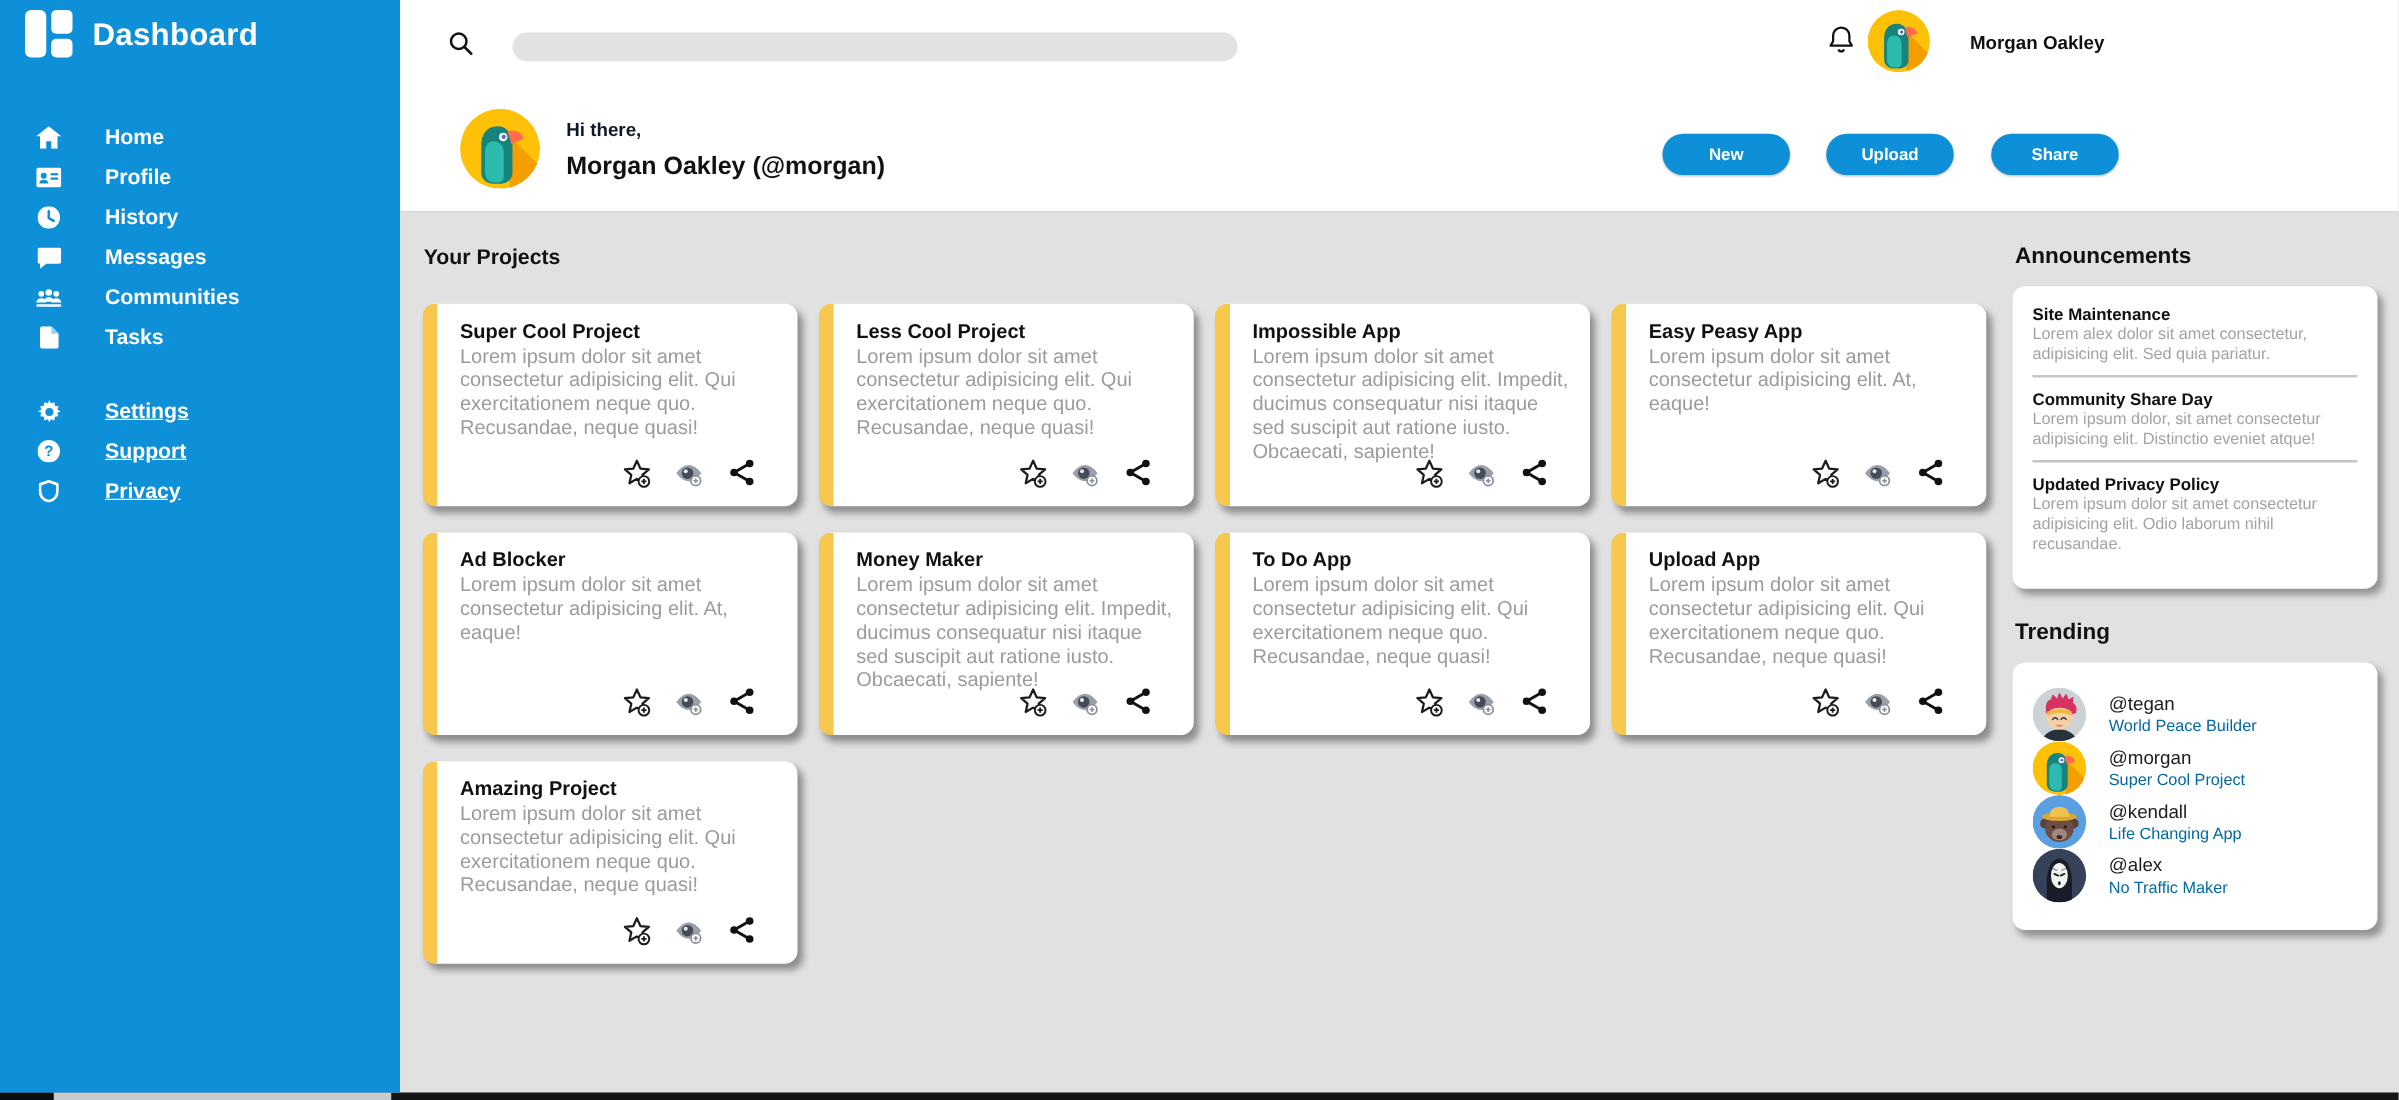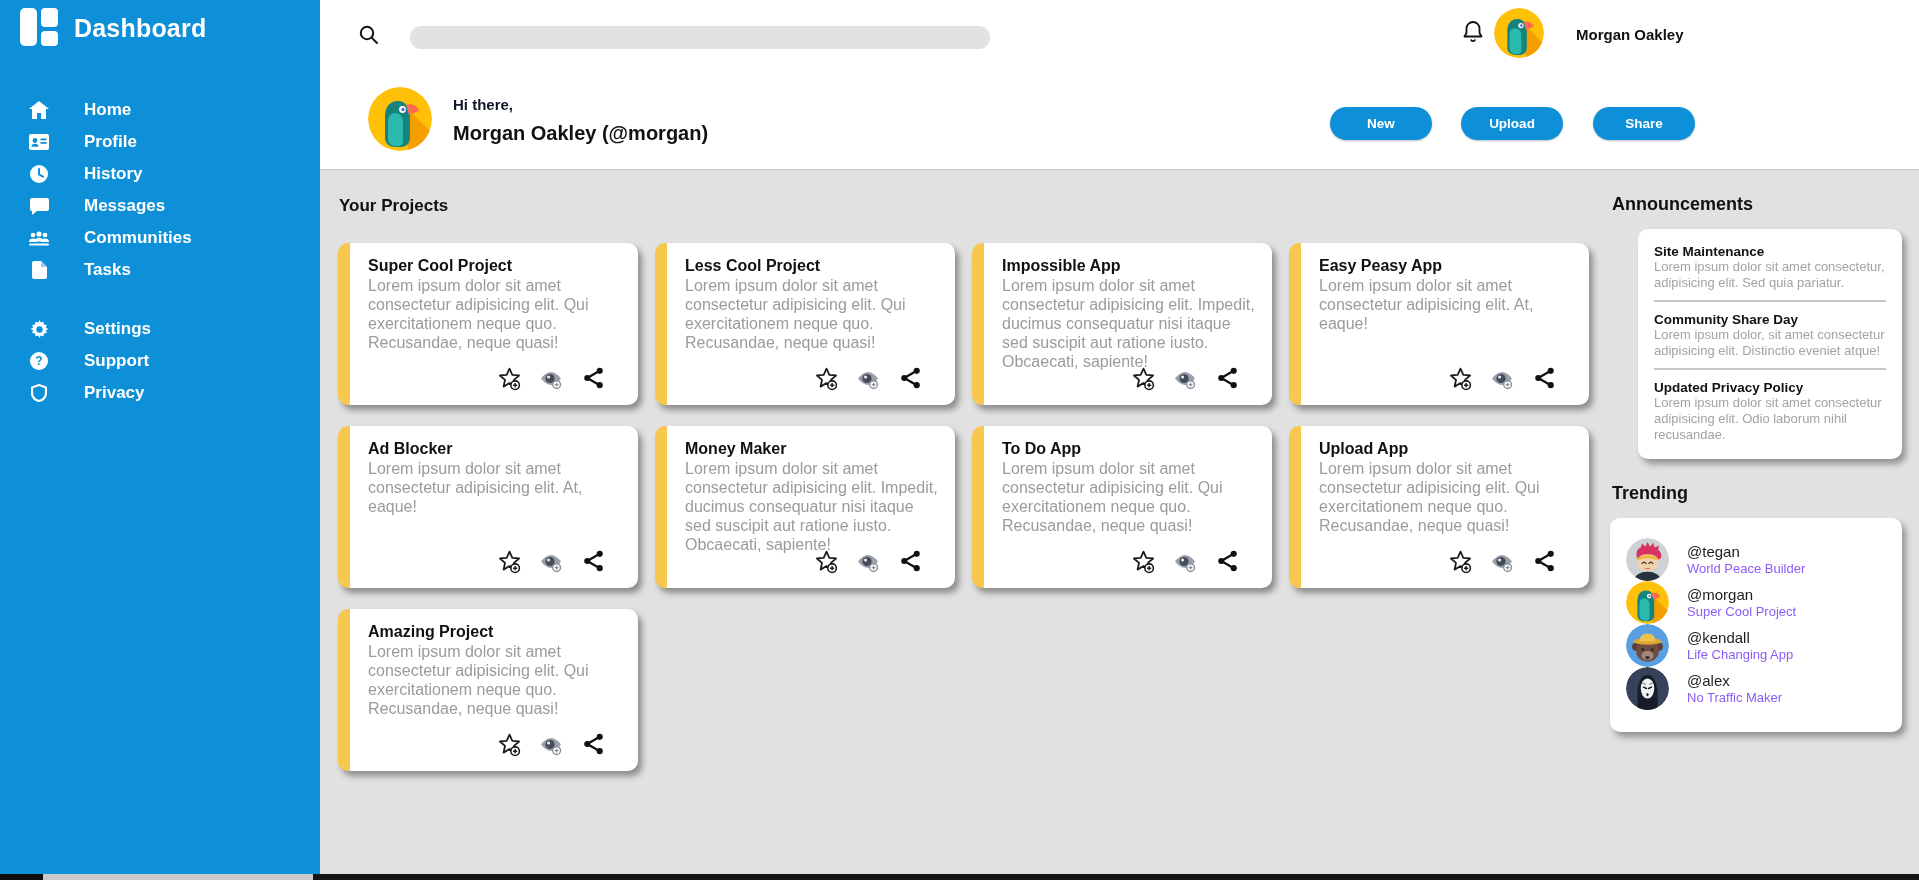--- a/index.html
+++ b/index.html
@@ -13,21 +13,21 @@
   .brand { display:flex; align-items:center; gap:14px; padding:8px 0 0 20px; }
   .brand-logo { width:40px; height:40px; display:grid;
                 grid-template-columns:17px 17px; grid-template-rows:19px 15px;
                 gap:4px; }
   .brand-logo .t1 { grid-row:1/3; background:#fff; border-radius:5px; }
   .brand-logo .t2 { background:#fff; border-radius:4px; }
   .brand-logo .t3 { background:#fff; border-radius:4px; }
   .brand-title { font-size:25px; font-weight:bold; letter-spacing:.2px; }
 
   .nav { list-style:none; margin-top:46px; }
-  .nav.secondary { margin-top:27px; }
+  .nav.secondary { margin-top:27px;text-decoration:underline; }
   .nav li { display:flex; align-items:center; gap:34px; padding:6px 0 6px 28px;
             cursor:pointer; }
   .nav .nav-ico { width:22px; height:20px; display:flex; align-items:center;
                   justify-content:center; flex:0 0 22px; }
   .nav .nav-label { font-size:17px; font-weight:bold; }
 
   
   .main { position:absolute; left:320px; top:0; width:1599px; height:874px; }
 
   .tophdr { position:relative; width:100%; height:170px; background:#fff;
@@ -67,29 +67,29 @@
                   align-items:center; gap:16px; }
   .icon-btn { width:26px; height:26px; display:flex; align-items:center;
               justify-content:center; cursor:pointer; background:none; border:none; padding:0; }
 
   
   .rail { position:absolute; left:1290px; top:0; width:292px; }
   .rail-heading { font-size:18px; font-weight:bold; color:#111; }
   .rail-heading.announcements { margin:23px 0 14px 2px; }
   .rail-heading.trending { margin:24px 0 14px 2px; }
   .panel { background:#fff; border-radius:10px; box-shadow:4px 5px 6px rgba(0,0,0,.35); }
-  .ann-panel { padding:15px 16px 17px 16px;margin-left:28px; }
+  .ann-panel { padding:15px 16px 29px 16px; }
   .ann-item-title { font-size:13.5px; font-weight:bold; color:#111; }
   .ann-item-body  { font-size:13px; line-height:1.2; color:#a3a3a3; }
   .ann-divider { border:none; border-top:2px solid #c6c6c6; margin:10px 0; }
   .trend-panel { padding:20px 16px 22px 16px; display:flex; flex-direction:column; }
   .trend-row { display:flex; align-items:center; gap:18px; cursor:pointer; }
   .trend-avatar { width:43px; height:43px; border-radius:50%; overflow:hidden; flex:0 0 43px; }
   .trend-handle { font-size:15px; color:#1c1c1c; }
-  .trend-sub { font-size:13px; color:#8b5cf6; margin-top:1px; }
+  .trend-sub { font-size:13px; color:#0369a1; margin-top:1px; }
 
   
   .taskbar-edge { position:absolute; left:0; top:874px; width:1919px; height:6px;
                   background:#151515; }
   .taskbar-edge .seg1 { position:absolute; left:0; width:43px; height:6px; background:#0d0d0d; }
   .taskbar-edge .seg2 { position:absolute; left:43px; width:270px; height:6px; background:#c9c9c9; }
 </style>
 </head>
 <body>
 
@@ -502,21 +502,21 @@
           </div>
         </article>
 
       </div>
 
       <aside class="rail">
         <h2 class="rail-heading announcements">Announcements</h2>
         <div class="panel ann-panel">
           <div>
             <div class="ann-item-title">Site Maintenance</div>
-            <div class="ann-item-body">Lorem ipsum dolor sit amet consectetur, adipisicing elit. Sed quia pariatur.</div>
+            <div class="ann-item-body">Lorem alex dolor sit amet consectetur, adipisicing elit. Sed quia pariatur.</div>
           </div>
           <hr class="ann-divider">
           <div>
             <div class="ann-item-title">Community Share Day</div>
             <div class="ann-item-body">Lorem ipsum dolor, sit amet consectetur adipisicing elit. Distinctio eveniet atque!</div>
           </div>
           <hr class="ann-divider">
           <div>
             <div class="ann-item-title">Updated Privacy Policy</div>
             <div class="ann-item-body">Lorem ipsum dolor sit amet consectetur adipisicing elit. Odio laborum nihil recusandae.</div>

